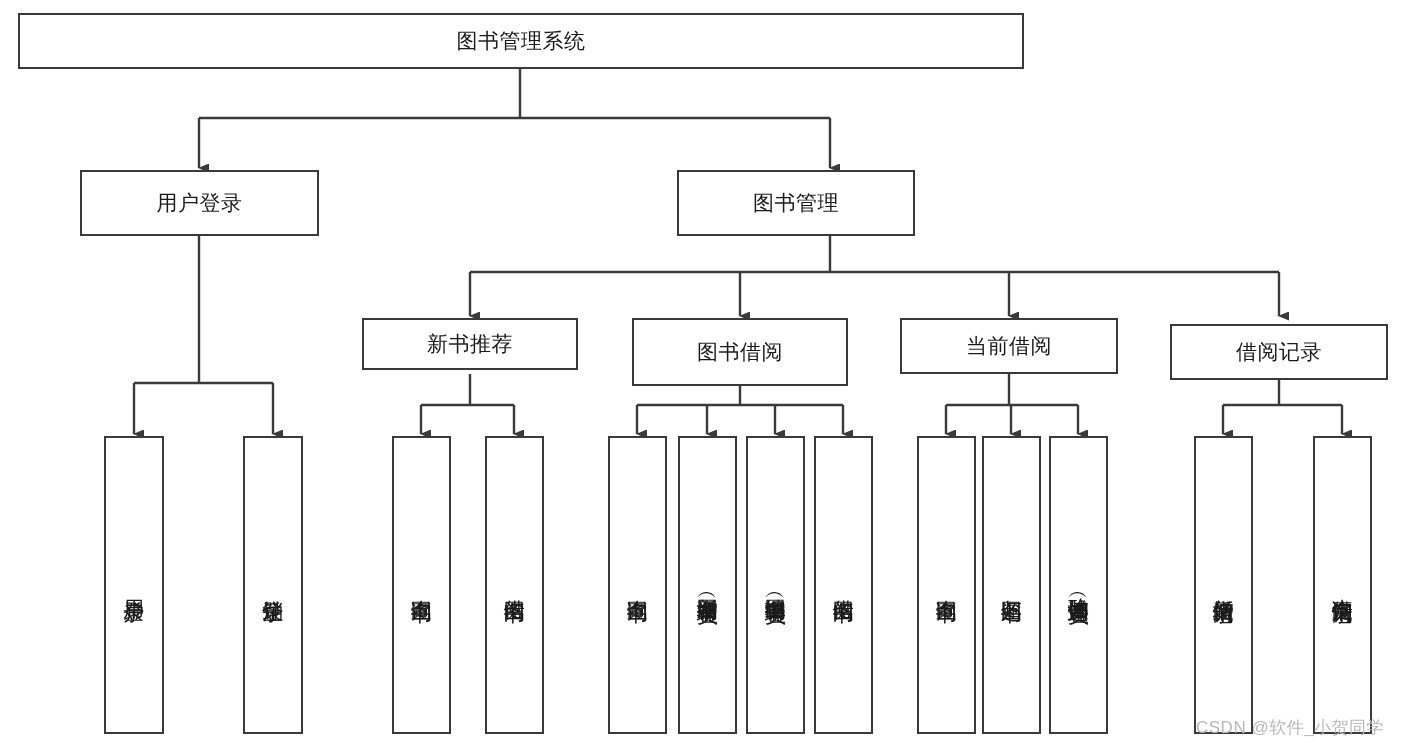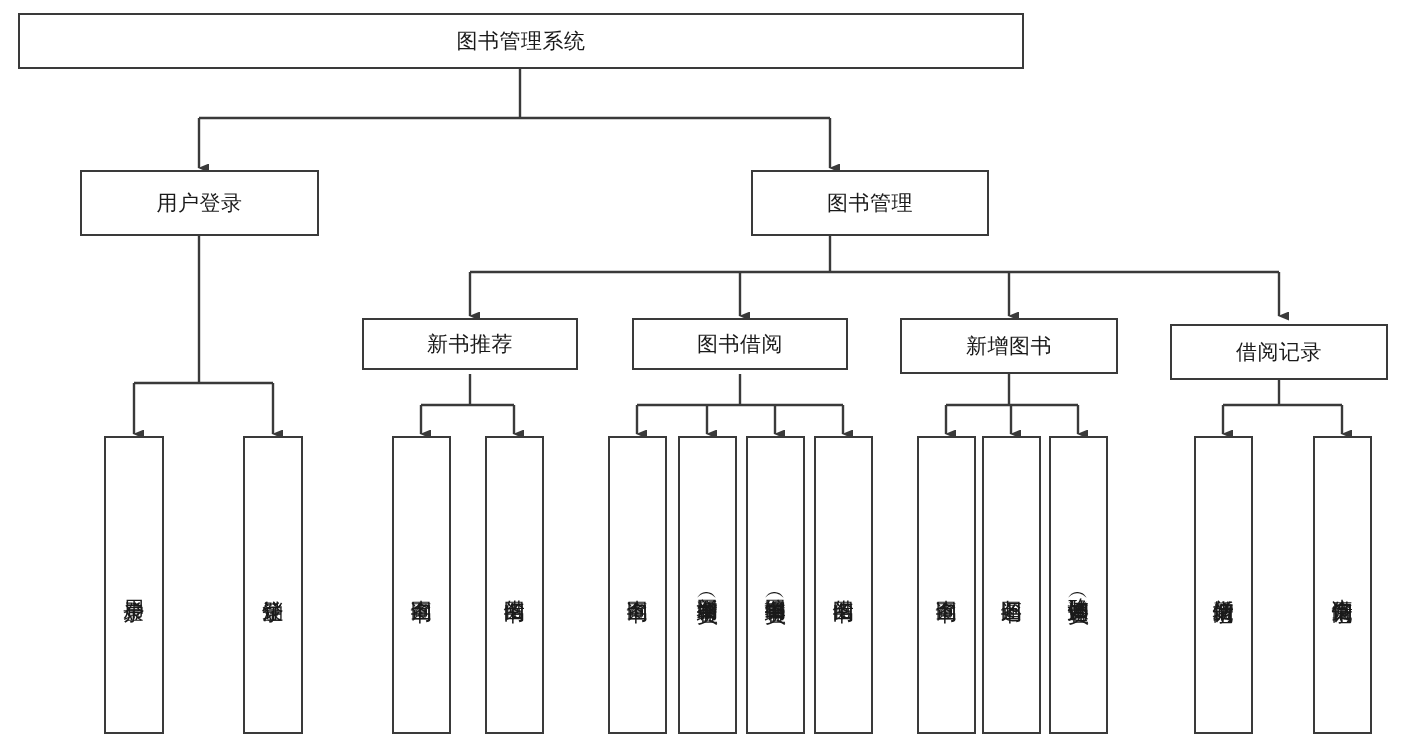--- a/index.html
+++ b/index.html
@@ -117,31 +117,31 @@
       </g>
   </svg>
 
   <div id="nodes-layer">
       <div class="node horizontal" style="left: 18px; top: 13px; width: 1006px; height: 56px;">
         <span class="node-label">图书管理系统</span>
       </div>
       <div class="node horizontal" style="left: 80px; top: 170px; width: 239px; height: 66px;">
         <span class="node-label">用户登录</span>
       </div>
-      <div class="node horizontal" style="left: 751px; top: 170px; width: 238px; height: 66px;">
+      <div class="node horizontal" style="left: 677px; top: 170px; width: 238px; height: 66px;">
         <span class="node-label">图书管理</span>
       </div>
       <div class="node horizontal" style="left: 362px; top: 318px; width: 216px; height: 52px;">
         <span class="node-label">新书推荐</span>
       </div>
-      <div class="node horizontal" style="left: 632px; top: 318px; width: 216px; height: 52px;">
+      <div class="node horizontal" style="left: 632px; top: 318px; width: 216px; height: 68px;">
         <span class="node-label">图书借阅</span>
       </div>
       <div class="node horizontal" style="left: 900px; top: 318px; width: 218px; height: 56px;">
-        <span class="node-label">新增图书</span>
+        <span class="node-label">当前借阅</span>
       </div>
       <div class="node horizontal" style="left: 1170px; top: 324px; width: 218px; height: 56px;">
         <span class="node-label">借阅记录</span>
       </div>
       <div class="node vertical center-text" style="left: 104px; top: 436px; width: 60px; height: 298px;">
         <span class="node-label">用户登录</span>
       </div>
       <div class="node vertical center-text" style="left: 243px; top: 436px; width: 60px; height: 298px;">
         <span class="node-label">注销登录</span>
       </div>
@@ -173,13 +173,14 @@
         <span class="node-label">确认归还（管理员）</span>
       </div>
       <div class="node vertical center-text" style="left: 1194px; top: 436px; width: 59px; height: 298px;">
         <span class="node-label">新增借阅记录</span>
       </div>
       <div class="node vertical center-text" style="left: 1313px; top: 436px; width: 59px; height: 298px;">
         <span class="node-label">查询借阅记录</span>
       </div>
     </div>
 
+  <div class="watermark" style="left: 1196px; top: 716px; color: rgb(185, 185, 185);">CSDN @软件_小贺同学</div>
 </div>
 
 </body></html>

